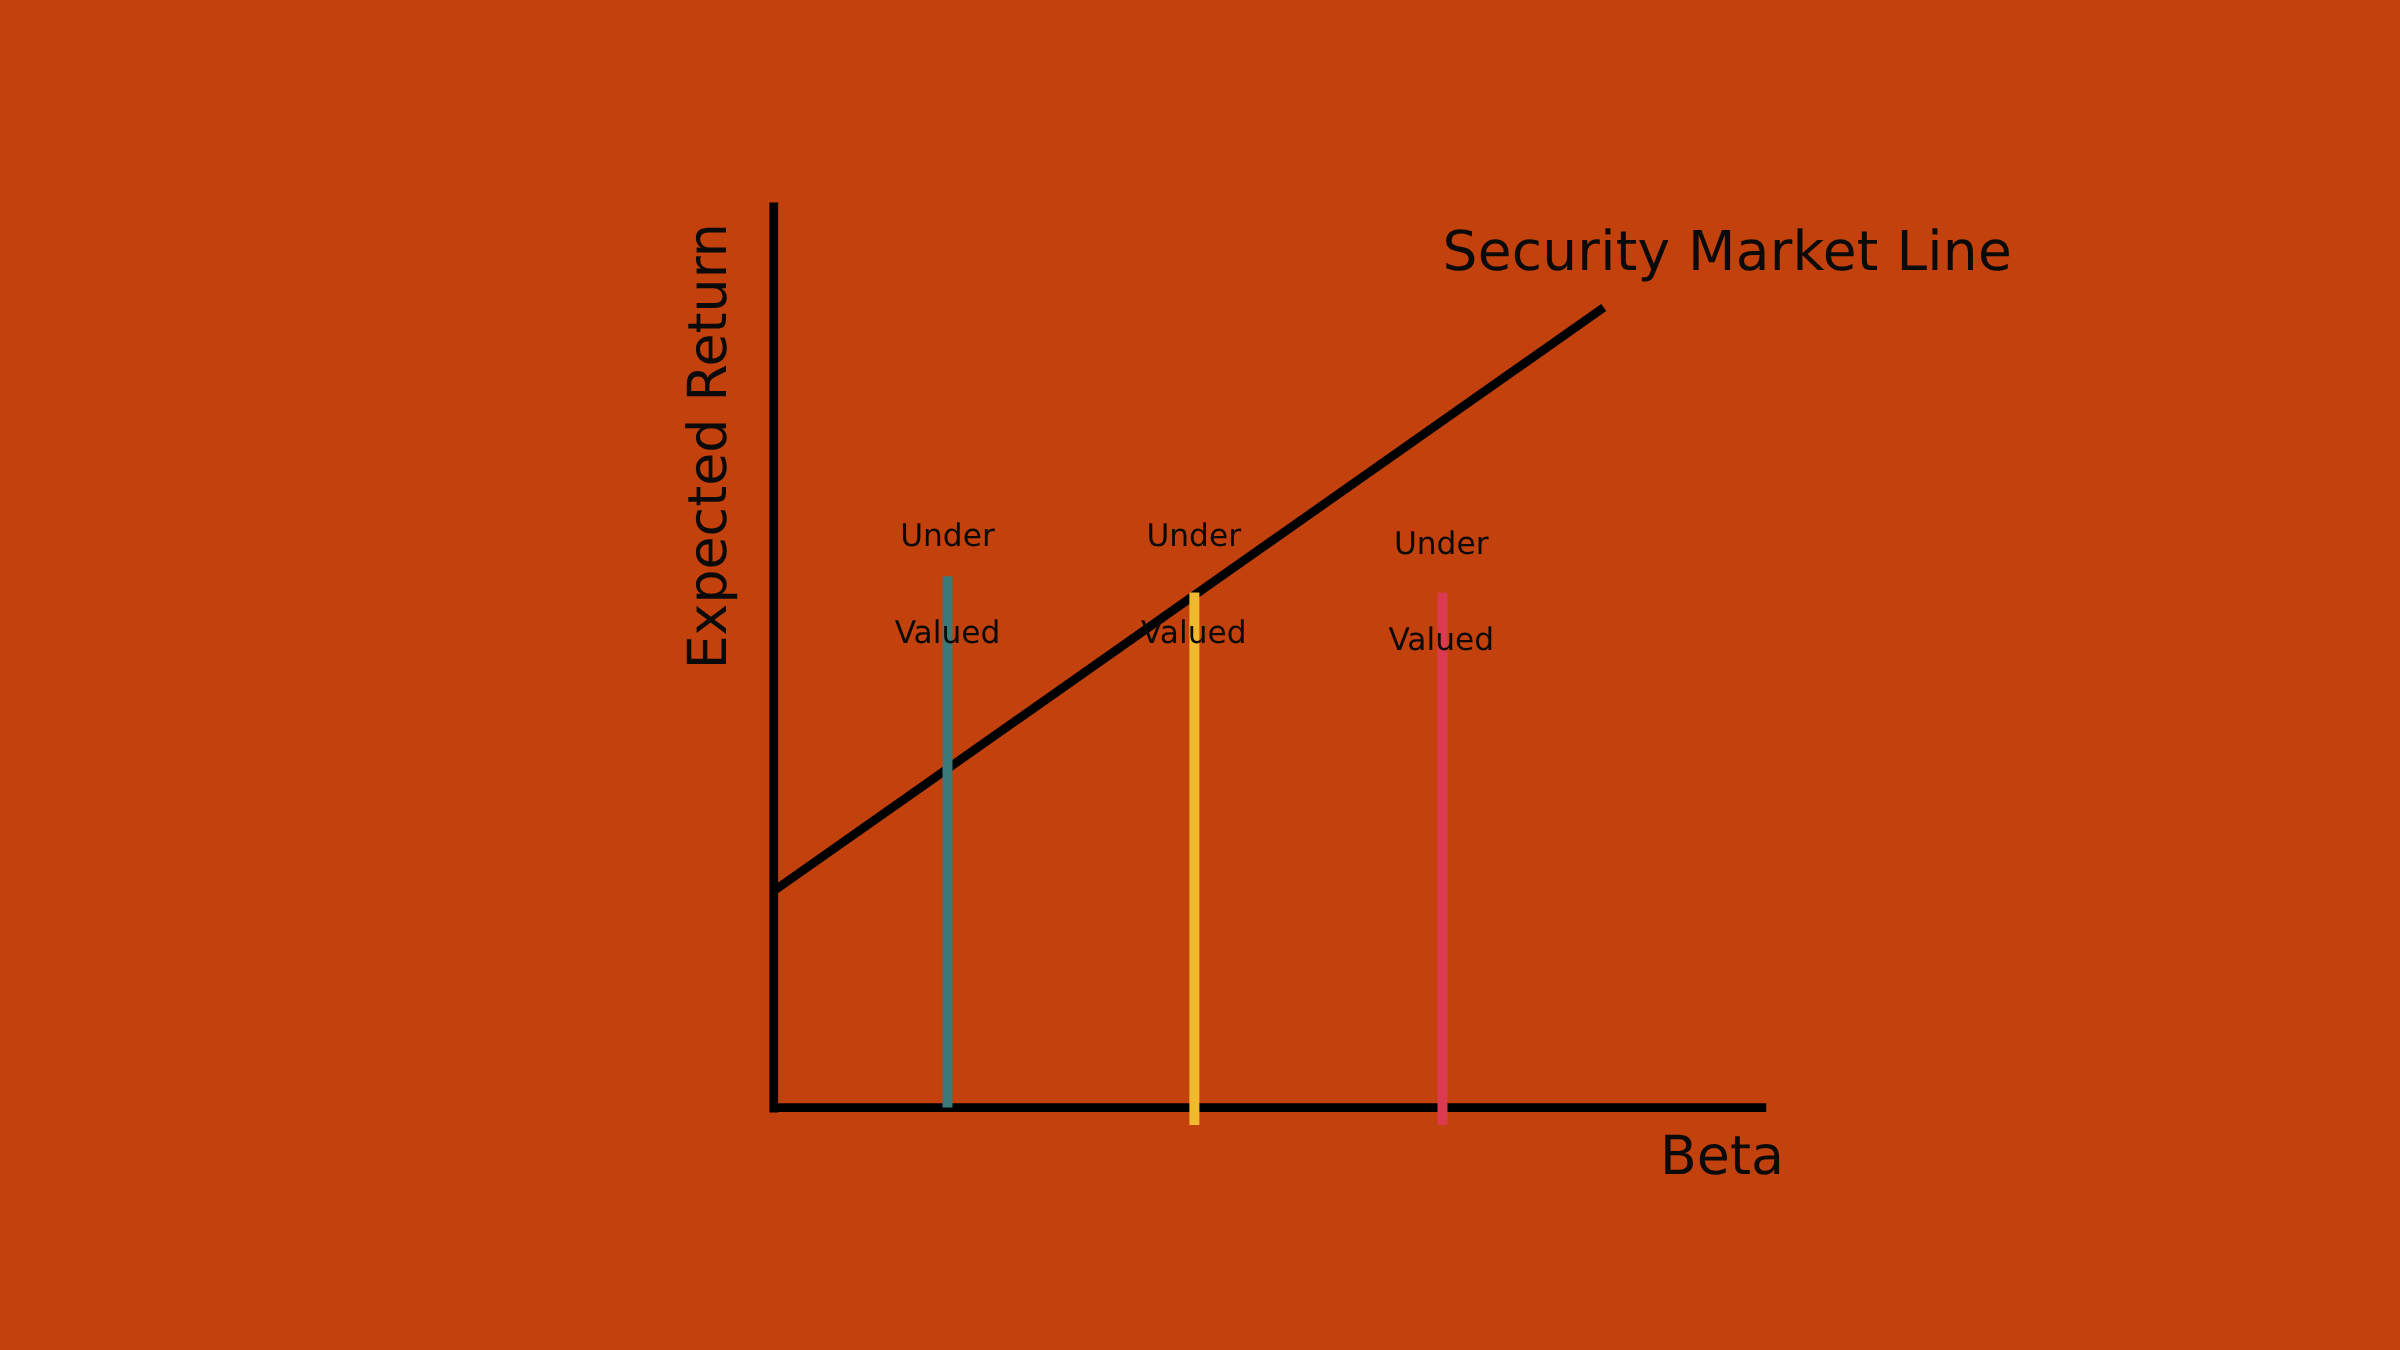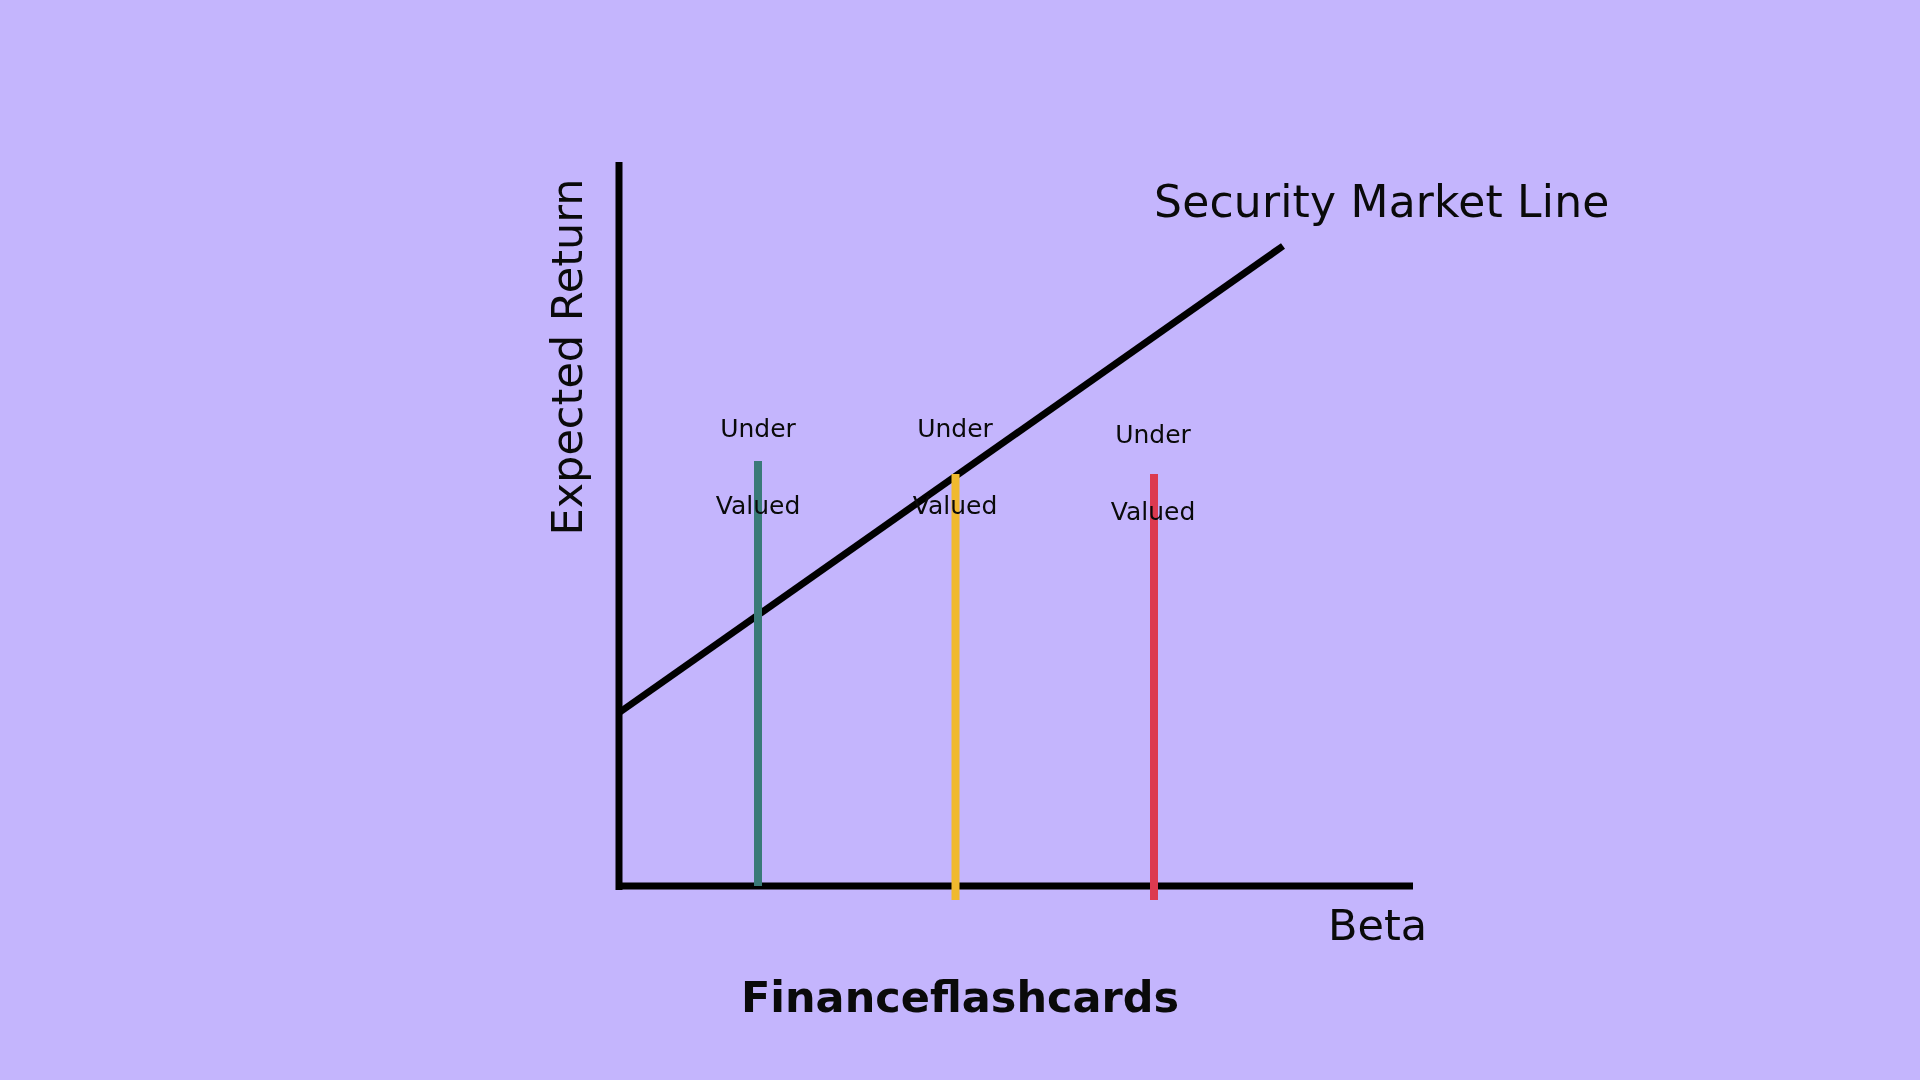--- a/index.html
+++ b/index.html
@@ -9,21 +9,21 @@
       height: 1080px;
       overflow: hidden;
       background: #8fbffd;
       font-family: "DejaVu Sans", "Liberation Sans", sans-serif;
       color: #0a0a0a;
     }
     .canvas {
       position: absolute;
       left: 0; top: 0;
       width: 1920px; height: 1080px;
-      background: #c4b5fd;
+      background: #c2410c;
     }
     svg.chart {
       position: absolute;
       left: 0; top: 0;
       width: 1920px; height: 1080px;
     }
     .lbl {
       position: absolute;
       white-space: nowrap;
       line-height: 1;
@@ -106,17 +106,14 @@
   <div class="val-label" style="left:955px; top:370px;">
     <div>Under</div>
     <div>Valued</div>
   </div>
 
   <div class="val-label" style="left:1153px; top:376px;">
     <div>Under</div>
     <div>Valued</div>
   </div>
 
-  <div class="lbl brand">
-    <span>Financeflashcards</span>
-  </div>
 
 </div>
 
 </body></html>

